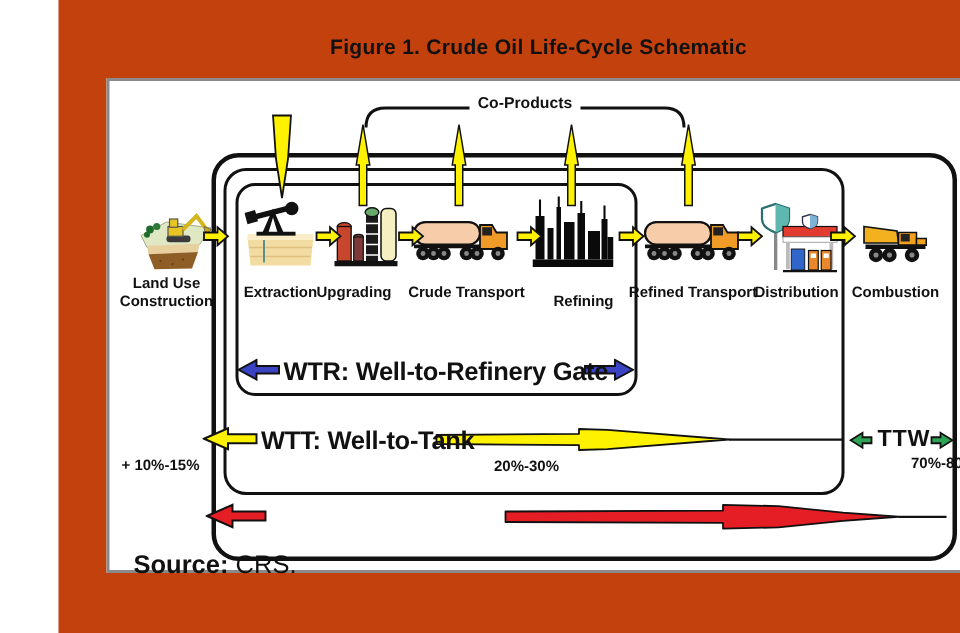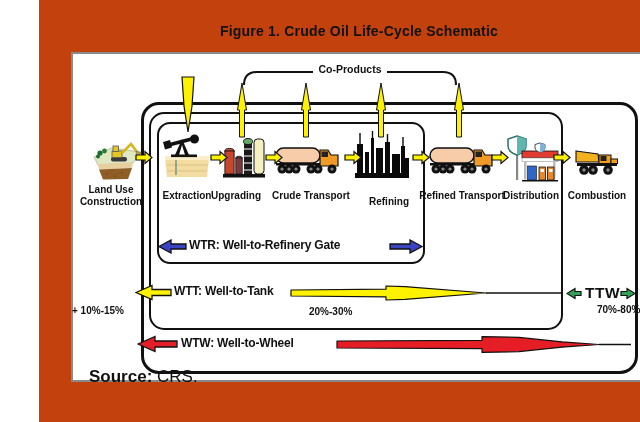--- a/index.html
+++ b/index.html
@@ -8,22 +8,22 @@
   .abs{position:absolute;}
   .title{left:0;top:23px;width:640px;text-align:center;font-size:14px;font-weight:bold;letter-spacing:.2px;}
   .frame{left:32px;top:52px;width:572px;height:326px;border:2px solid #8a8a8a;background:#fff;z-index:0;}
   .box{border:3px solid #111;border-radius:18px;background:transparent;z-index:1;}
   .box-wtw{left:102px;top:102px;width:491px;height:266px;}
   .box-wtt{left:110px;top:112px;width:410px;height:214px;border-width:2.5px;border-radius:15px;}
   .box-wtr{left:118px;top:122px;width:264px;height:138px;border-width:2.5px;border-radius:13px;}
   .flowlbl{font-size:10.5px;font-weight:bold;text-align:center;z-index:4;}
   .stagelbl{font-size:10px;font-weight:bold;text-align:center;z-index:4;line-height:12px;}
   .preline{white-space:pre-line;}
-  .spanlbl{font-size:12px;font-weight:bold;z-index:6;letter-spacing:-.2px;}
-  .pct{font-size:10px;font-weight:bold;z-index:4;}
+  .spanlbl{font-size:17px;font-weight:bold;z-index:6;letter-spacing:-.2px;}
+  .pct{font-size:10px;font-weight:bold;text-align:center;z-index:4;}
   .icon{z-index:3;}
   .arr{z-index:5;}
   .ttwhead{font-size:13px;font-weight:bold;line-height:16.5px;z-index:4;}
   .ttw{font-size:15.5px;font-weight:bold;letter-spacing:.5px;z-index:6;}
   .source{left:50px;top:367px;font-size:17px;z-index:2;}
   .source b{font-weight:bold;}
   svg{display:block;}
 </style>
 </head>
 <body>
@@ -257,21 +257,20 @@
     </svg>
   <div class="abs ttw" style="left:546px;top:284px;">TTW</div>
   <svg class="abs arr" style="left:581px;top:287px;" width="16" height="13" viewBox="0 0 16 13">
       <polygon points="15,6.5 7,1.5 7,4.5 1,4.5 1,8.5 7,8.5 7,11.5" fill="#2EA355" stroke="#111" stroke-width="1.2"></polygon>
     </svg>
   <div class="abs pct" style="left:558px;top:304px;width:64px;">70%-80%</div>
 
   <svg class="abs arr" style="left:98px;top:335px;" width="42" height="18" viewBox="0 0 42 18">
       <polygon points="1,9 18,1.5 18,6 40,6 40,12 18,12 18,16.5" fill="#E51D25" stroke="#111" stroke-width="1.3"></polygon>
     </svg>
-  <div class="abs spanlbl" style="left:142px;top:336px;">WTW: Well-to-Wheel</div>
   <svg class="abs arr" style="left:296px;top:335px;" width="300" height="19" viewBox="0 0 300 19">
     <polygon points="2,6 147,5.4 147,1.6 184,2.4 227,6.8 264,9.5 227,12.2 184,16.6 147,17.4 147,13.6 2,13" fill="#E51D25" stroke="#111" stroke-width="1.2" stroke-linejoin="round"></polygon>
     <line x1="264" y1="9.5" x2="296" y2="9.5" stroke="#111" stroke-width="1.5"></line>
   </svg>
 
   <div class="abs source">
     <b>Source:</b>&nbsp;<span>CRS.</span>
   </div>
 
 </div>

